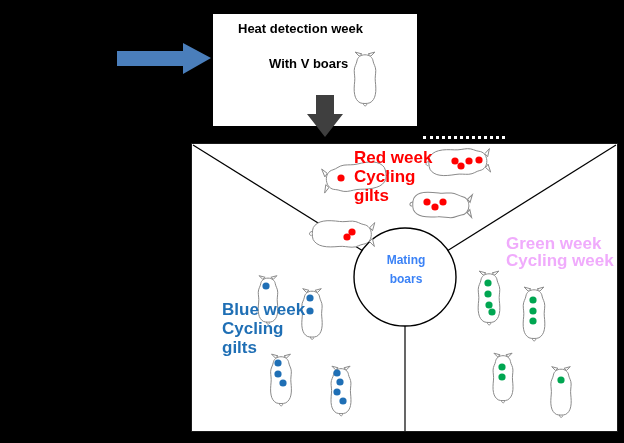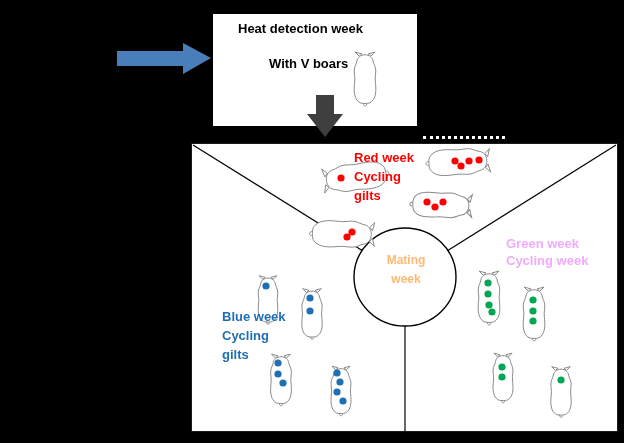--- a/index.html
+++ b/index.html
@@ -17,29 +17,29 @@
   #dotted-line{
     left:423px;top:136px;width:82px;height:0;
     border-top:3px dotted #ffffff;z-index:1;
   }
   #pen-box{
     left:191px;top:143px;width:427px;height:289px;background:#fff;z-index:1;
     border:1px solid #1a1a1a;box-sizing:border-box;
   }
   #diagram-svg{left:0;top:0;width:624px;height:443px;z-index:2;}
   .group-label{
-    position:absolute;font-weight:bold;z-index:3;white-space:nowrap;font-size:13px;
+    position:absolute;font-weight:bold;z-index:3;white-space:nowrap;font-size:17px;
   }
   .group-label span{display:block;}
   #label-red{left:354px;top:148px;line-height:19px;}
   #label-green{left:506px;top:235px;line-height:17px;}
-  #label-blue{left:222px;top:307px;line-height:19px;}
+  #label-blue{left:222px;top:300px;line-height:19px;}
   #mating-label{
     left:355px;top:251px;width:102px;text-align:center;z-index:3;
-    font-weight:bold;color:#fdba74;font-size:12px;line-height:19px;
+    font-weight:bold;color:#3b82f6;font-size:12px;line-height:19px;
   }
   #mating-label span{display:block;}
 </style>
 </head>
 <body>
 
 <div id="canvas">
 
   <div class="abs" id="heat-box"></div>
   <div class="heat-text" id="heat-title">Heat detection week</div>
@@ -124,16 +124,16 @@
     <span>Green week</span>
     <span>Cycling week</span>
   </div>
   <div class="group-label" id="label-blue" style="color: rgb(31, 111, 181);">
     <span>Blue week</span>
     <span>Cycling</span>
     <span>gilts</span>
   </div>
   <div class="abs" id="mating-label">
     <span>Mating</span>
-    <span>week</span>
+    <span>boars</span>
   </div>
 
 </div>
 
 </body></html>

